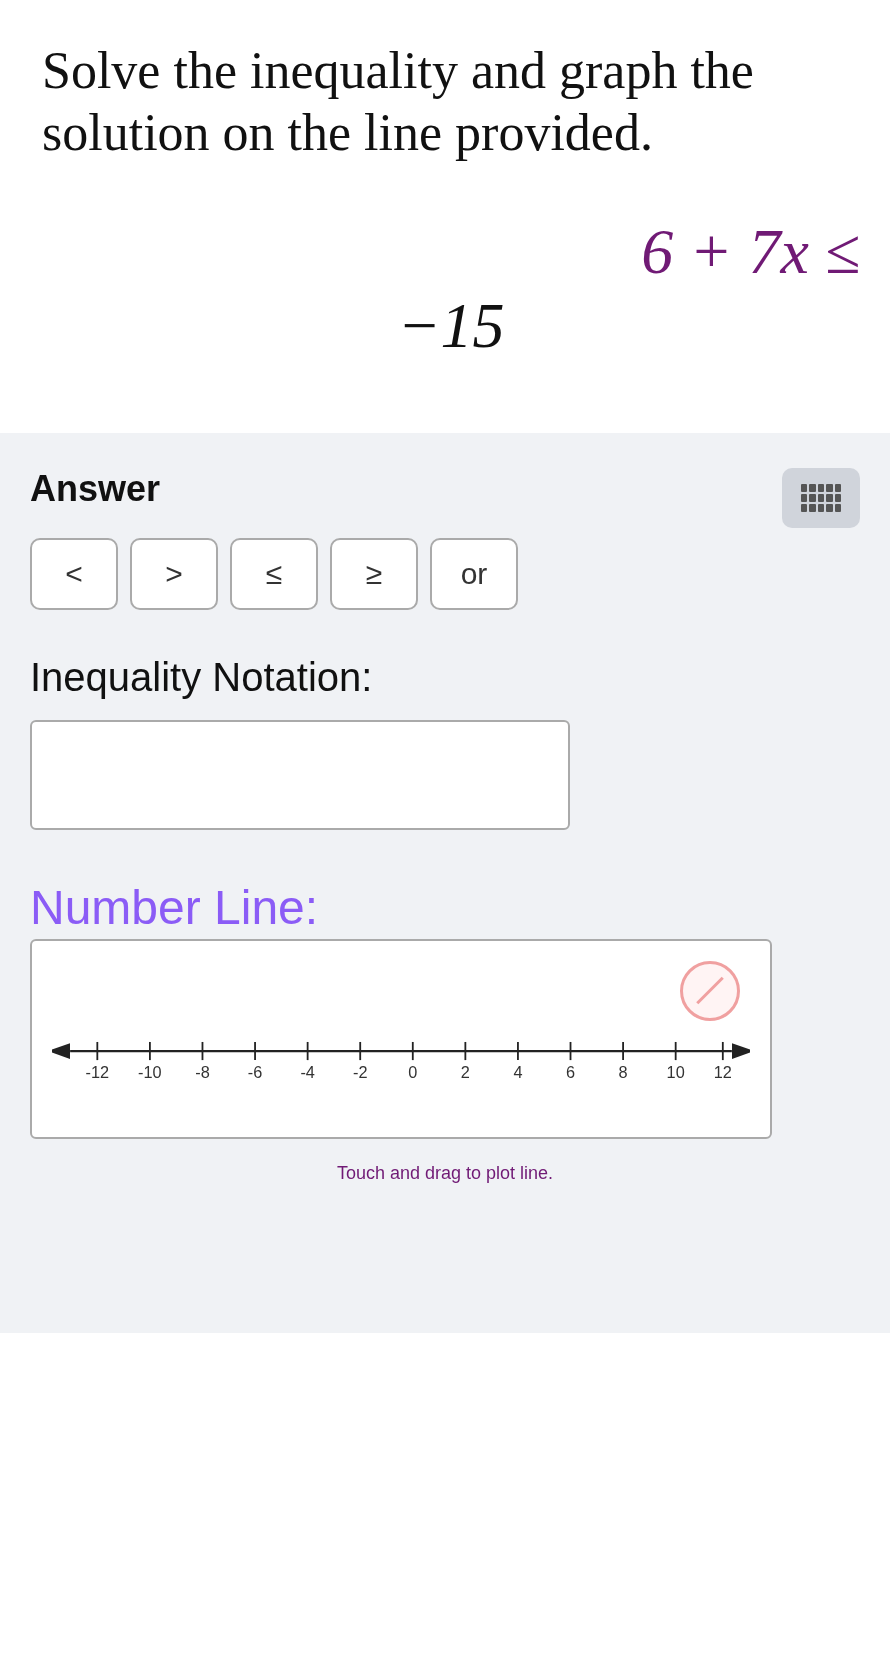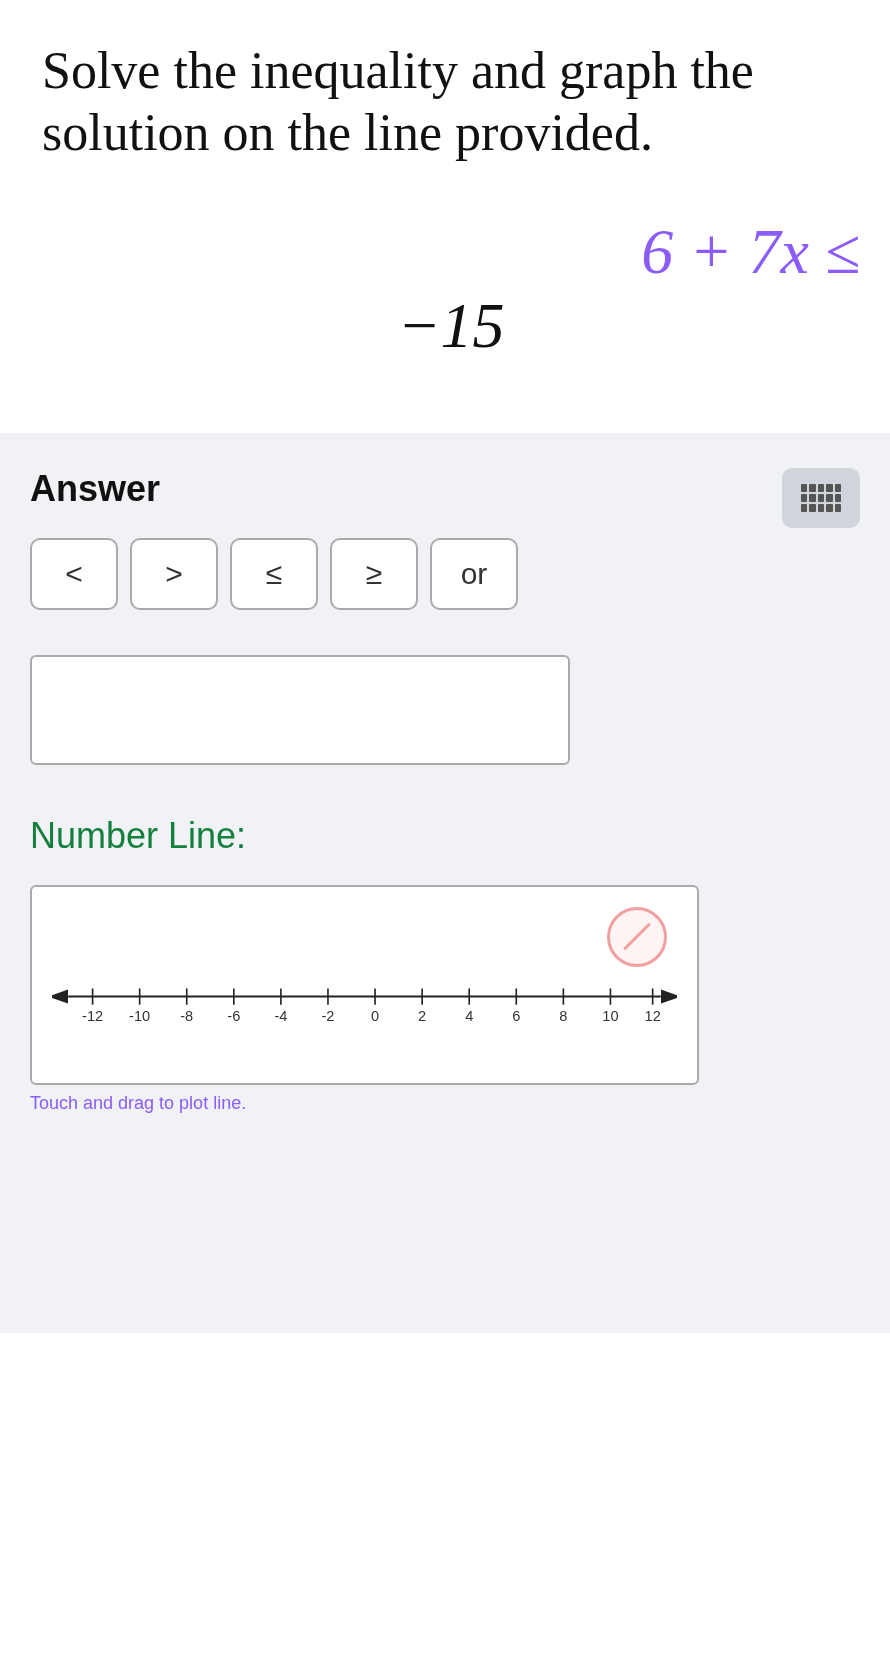--- a/index.html
+++ b/index.html
@@ -33,21 +33,21 @@
       flex-wrap: wrap;
       justify-content: flex-end;
       align-items: baseline;
       gap: 0;
       margin-bottom: 40px;
     }
 
     .equation-part1 {
       font-size: 64px;
       font-style: italic;
-      color: #8b5cf6;
+      color: #701a75;
       width: 100%;
       text-align: right;
       font-family: Georgia, serif;
     }
 
     .equation-part2 {
       font-size: 64px;
       font-style: italic;
       color: #111111;
       text-align: center;
@@ -141,33 +141,33 @@
       height: 110px;
       background: #ffffff;
       border: 2px solid #aaaaaa;
       border-radius: 6px;
       margin-bottom: 50px;
       padding: 10px;
       font-size: 24px;
     }
 
     .number-line-label {
-      font-size: 36px;
-      color: #15803d;
-      margin-bottom: 28px;
+      font-size: 48px;
+      color: #8b5cf6;
+      margin-bottom: 4px;
       font-family: Arial, sans-serif;
     }
 
     .number-line-container {
       background: #ffffff;
       border: 2px solid #aaaaaa;
       border-radius: 6px;
       padding: 30px 20px 15px 20px;
       position: relative;
-      width: 669px;
+      width: 742px;
       height: 200px;
     }
 
     .number-line-svg {
       width: 100%;
       height: 100%;
     }
 
     .no-entry-icon {
       position: absolute;
@@ -186,23 +186,24 @@
     .no-entry-icon::after {
       content: '';
       position: absolute;
       width: 36px;
       height: 3px;
       background: #f0a0a0;
       transform: rotate(-45deg);
     }
 
     .touch-drag-text {
+      text-align: center;
       font-size: 18px;
-      color: #8b5cf6;
-      margin-top: 8px;
+      color: #701a75;
+      margin-top: 24px;
       font-family: Arial, sans-serif;
     }
   </style>
 </head>
 <body>
 
 <div class="problem-section">
   <div class="problem-title">Solve the inequality and graph the solution on the line provided.</div>
 
   <div class="equation-display">
@@ -238,20 +239,21 @@
 
 
   <div class="symbol-buttons">
     <button class="symbol-btn">&lt;</button>
     <button class="symbol-btn">&gt;</button>
     <button class="symbol-btn">≤</button>
     <button class="symbol-btn">≥</button>
     <button class="symbol-btn">or</button>
   </div>
 
+  <div class="notation-label">Inequality Notation:</div>
 
   <div class="notation-input" contenteditable="true" style=""></div>
 
   <div class="number-line-label">Number Line:</div>
 
   <div class="number-line-container">
     <div class="no-entry-icon"></div>
     <svg class="number-line-svg" viewBox="0 0 770 130">
 
       <defs>

